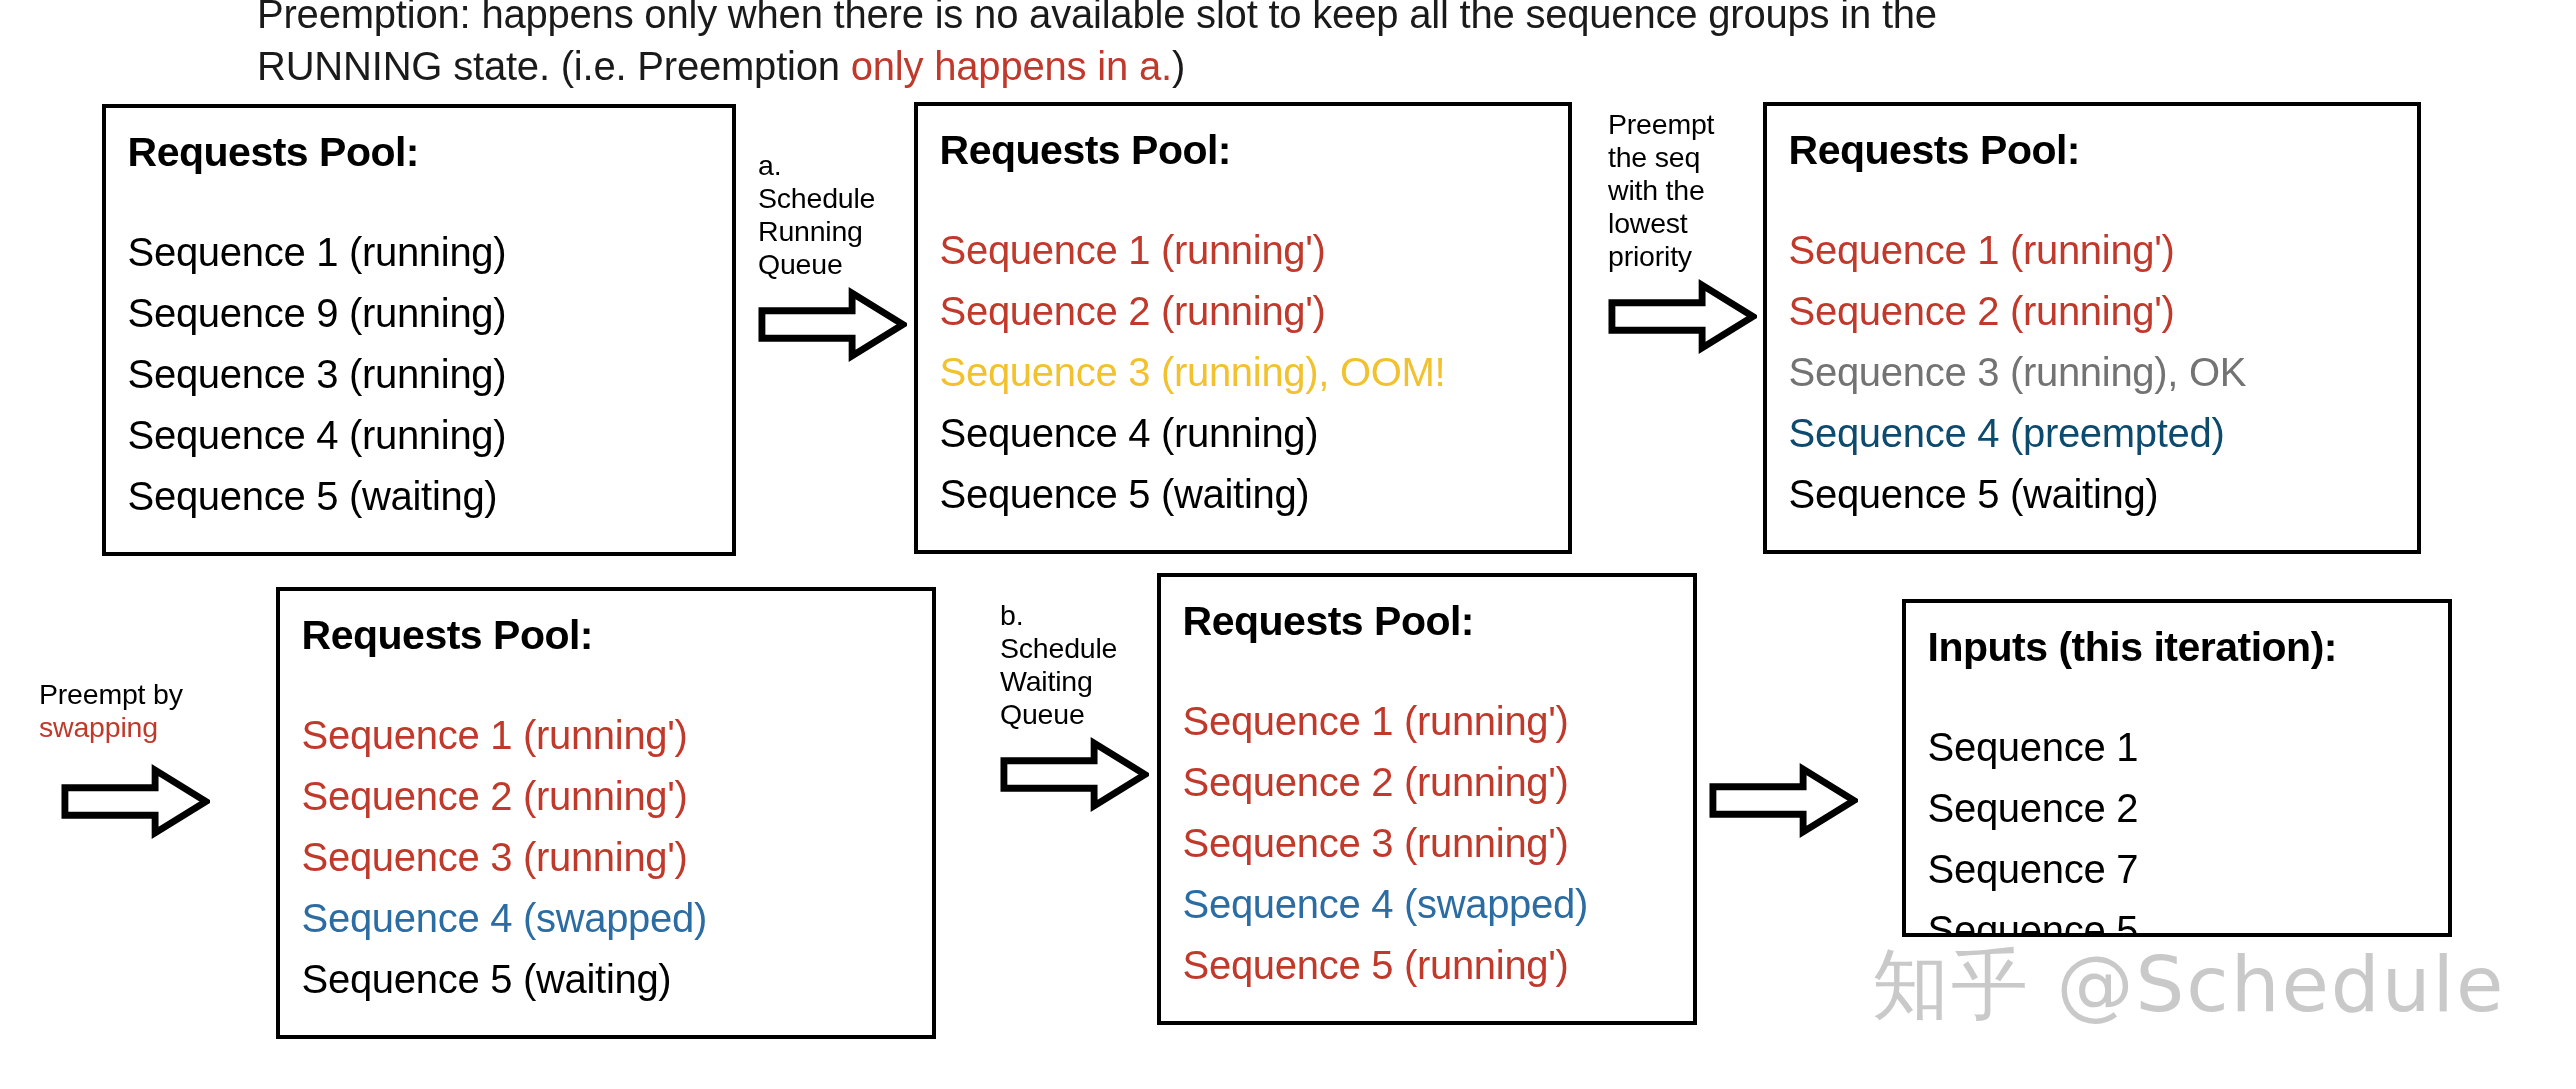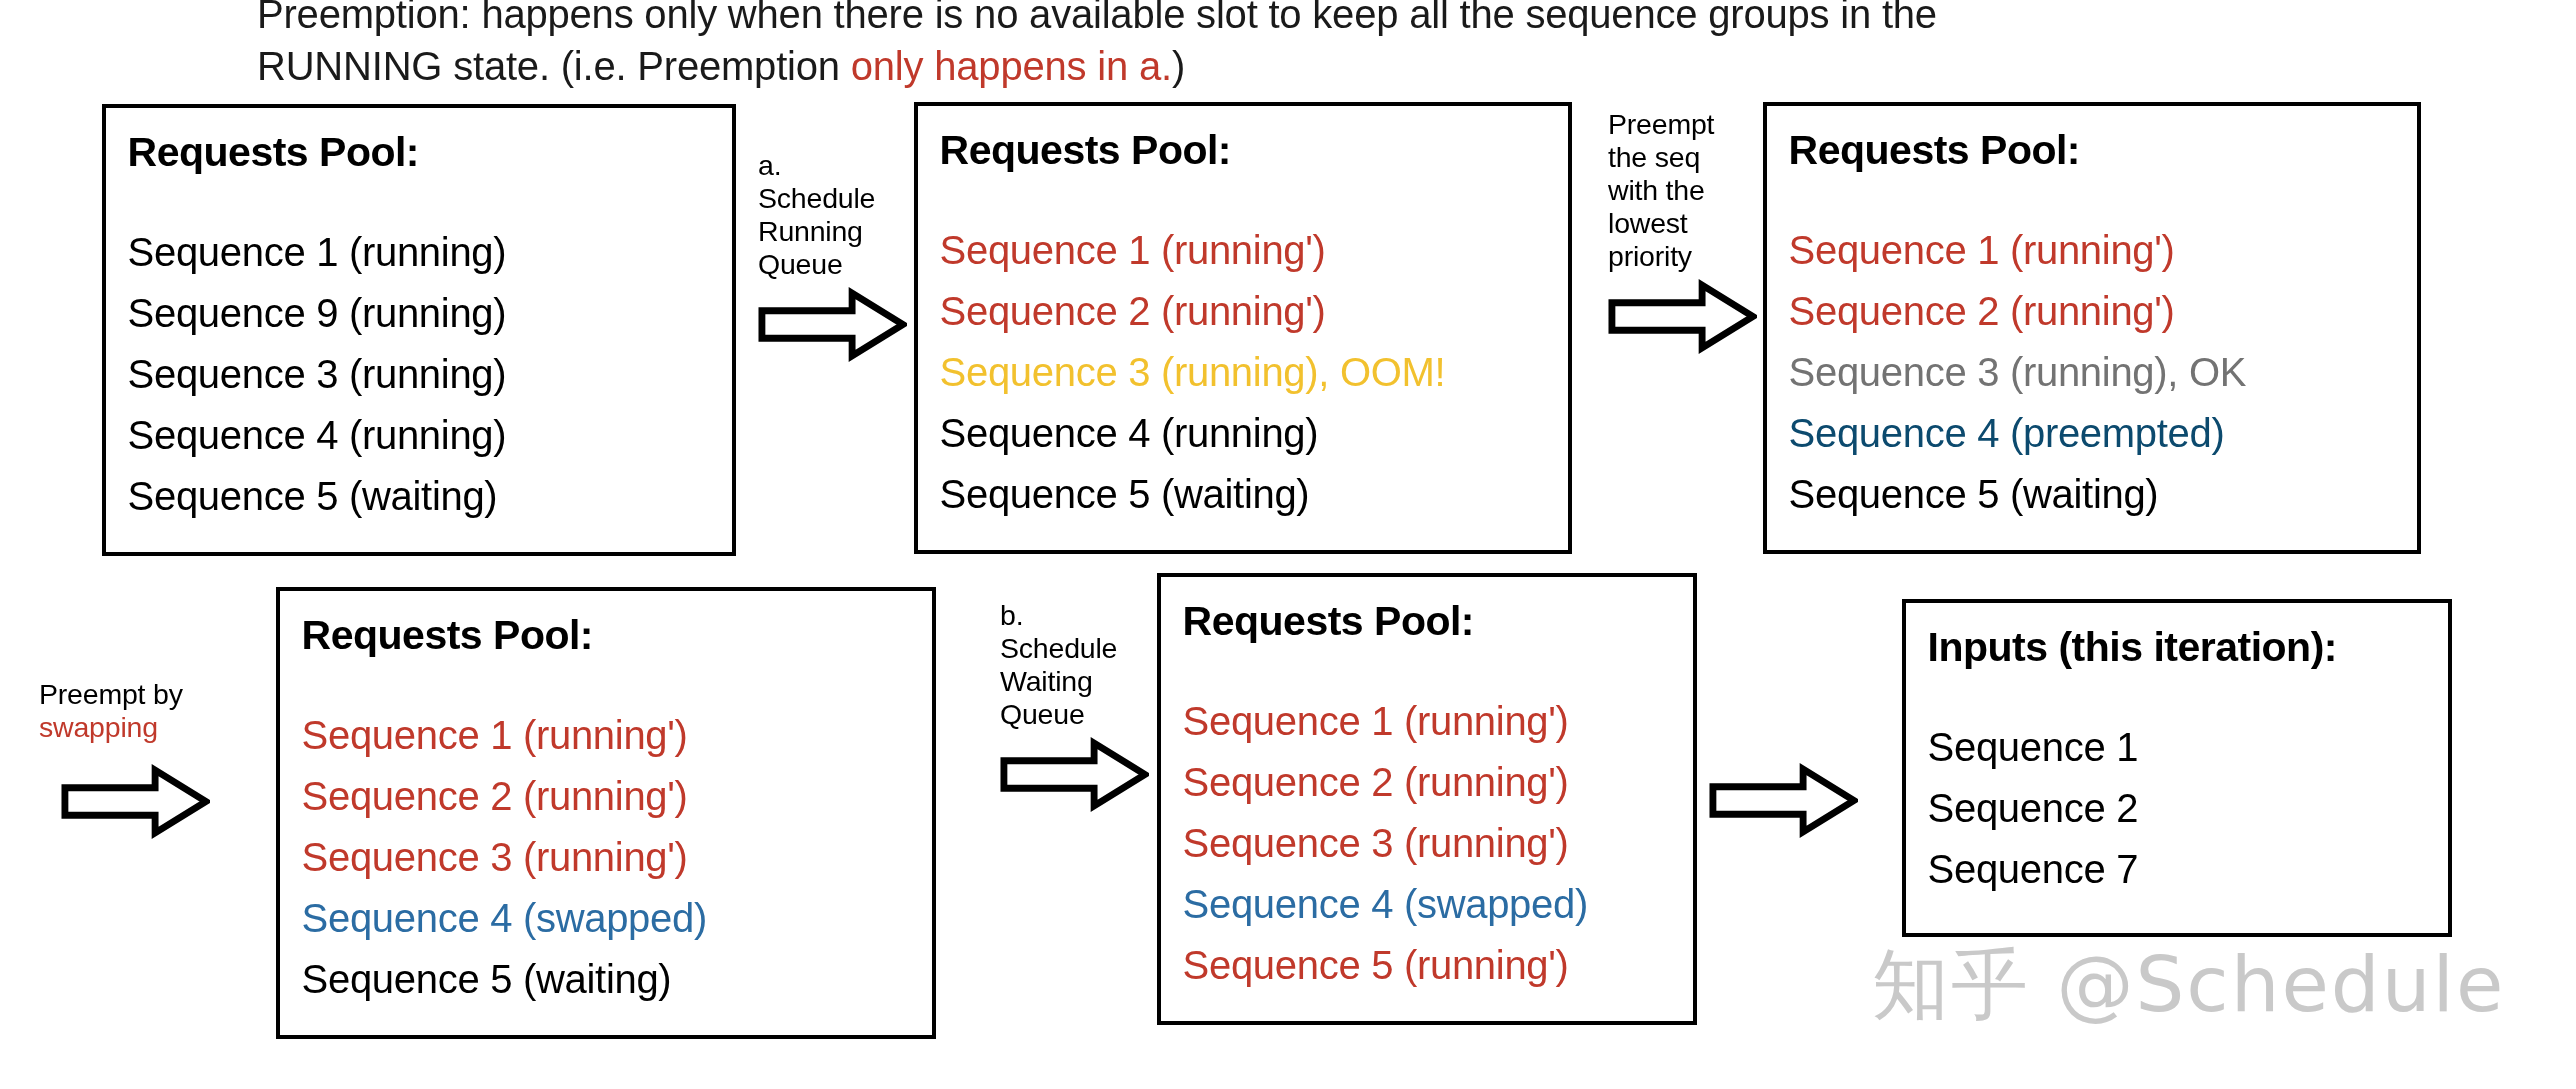--- a/index.html
+++ b/index.html
@@ -224,16 +224,17 @@
     </svg>
   </div>
 </div>
 
 <div class="pool-box" id="box-6">
   <div class="box-title">Inputs (this iteration):</div>
   <div class="box-gap"></div>
   <div class="seq-line c-black">Sequence 1</div>
   <div class="seq-line c-black">Sequence 2</div>
   <div class="seq-line c-black">Sequence 7</div>
+  <div class="seq-line c-black">Sequence 5</div>
 </div>
 
 <div id="watermark">知乎 @Schedule</div>
 
 
 </body></html>

